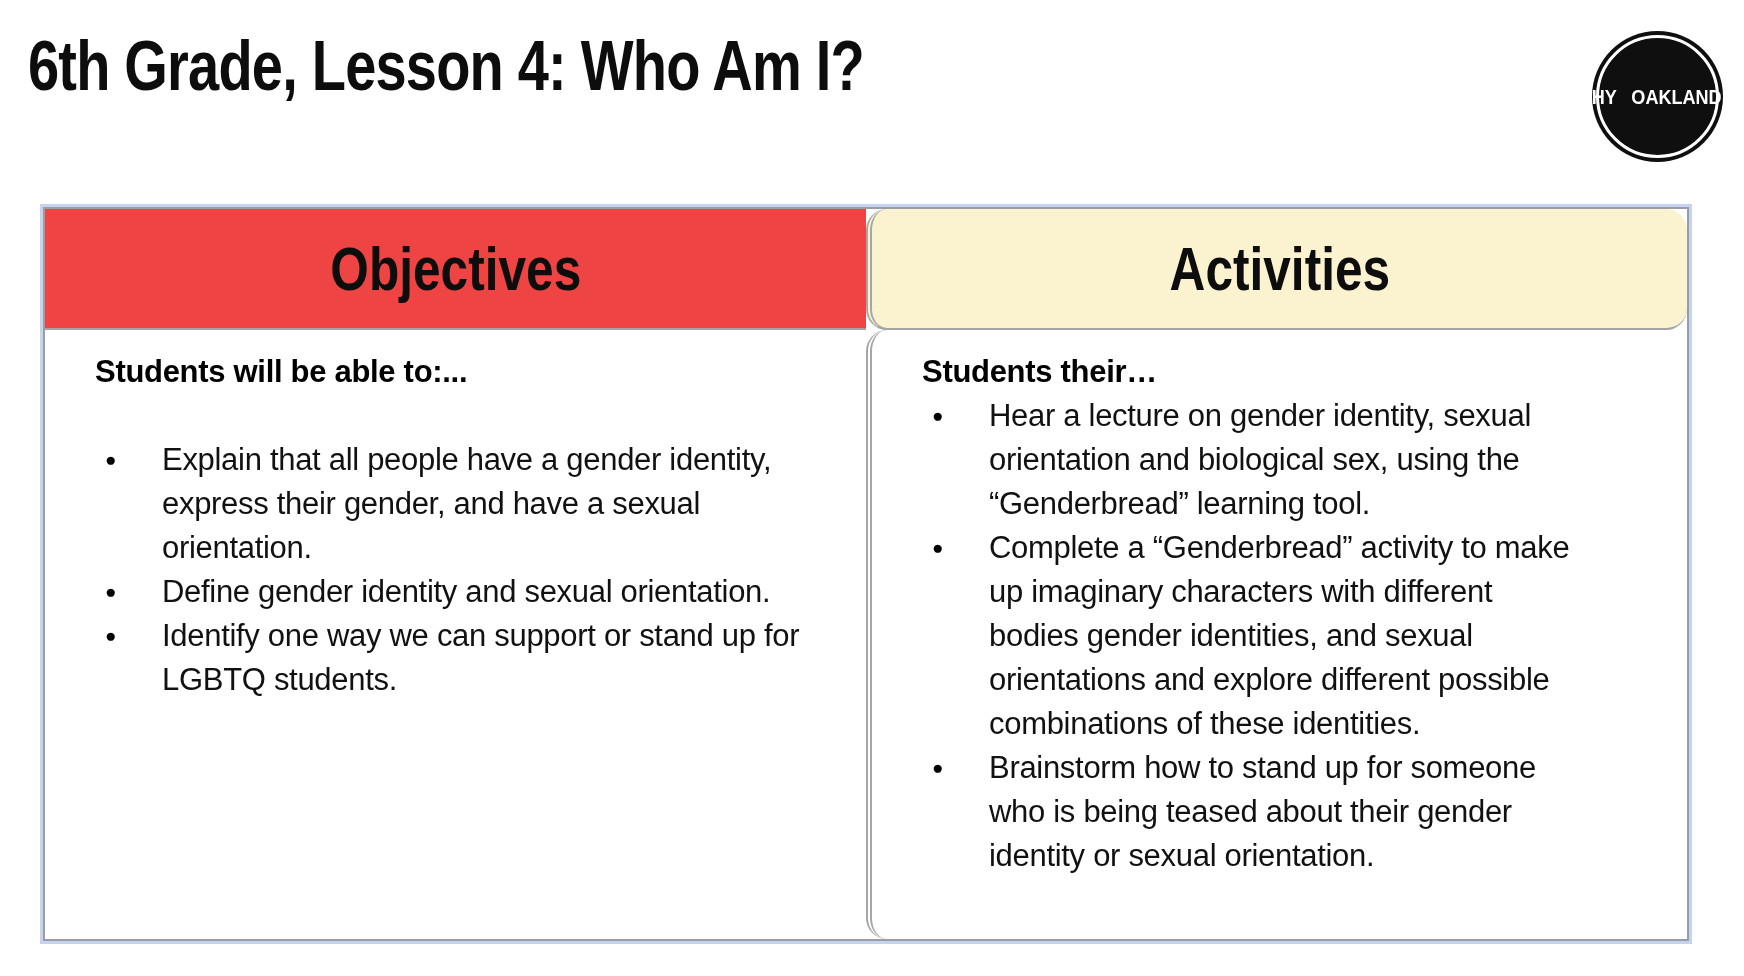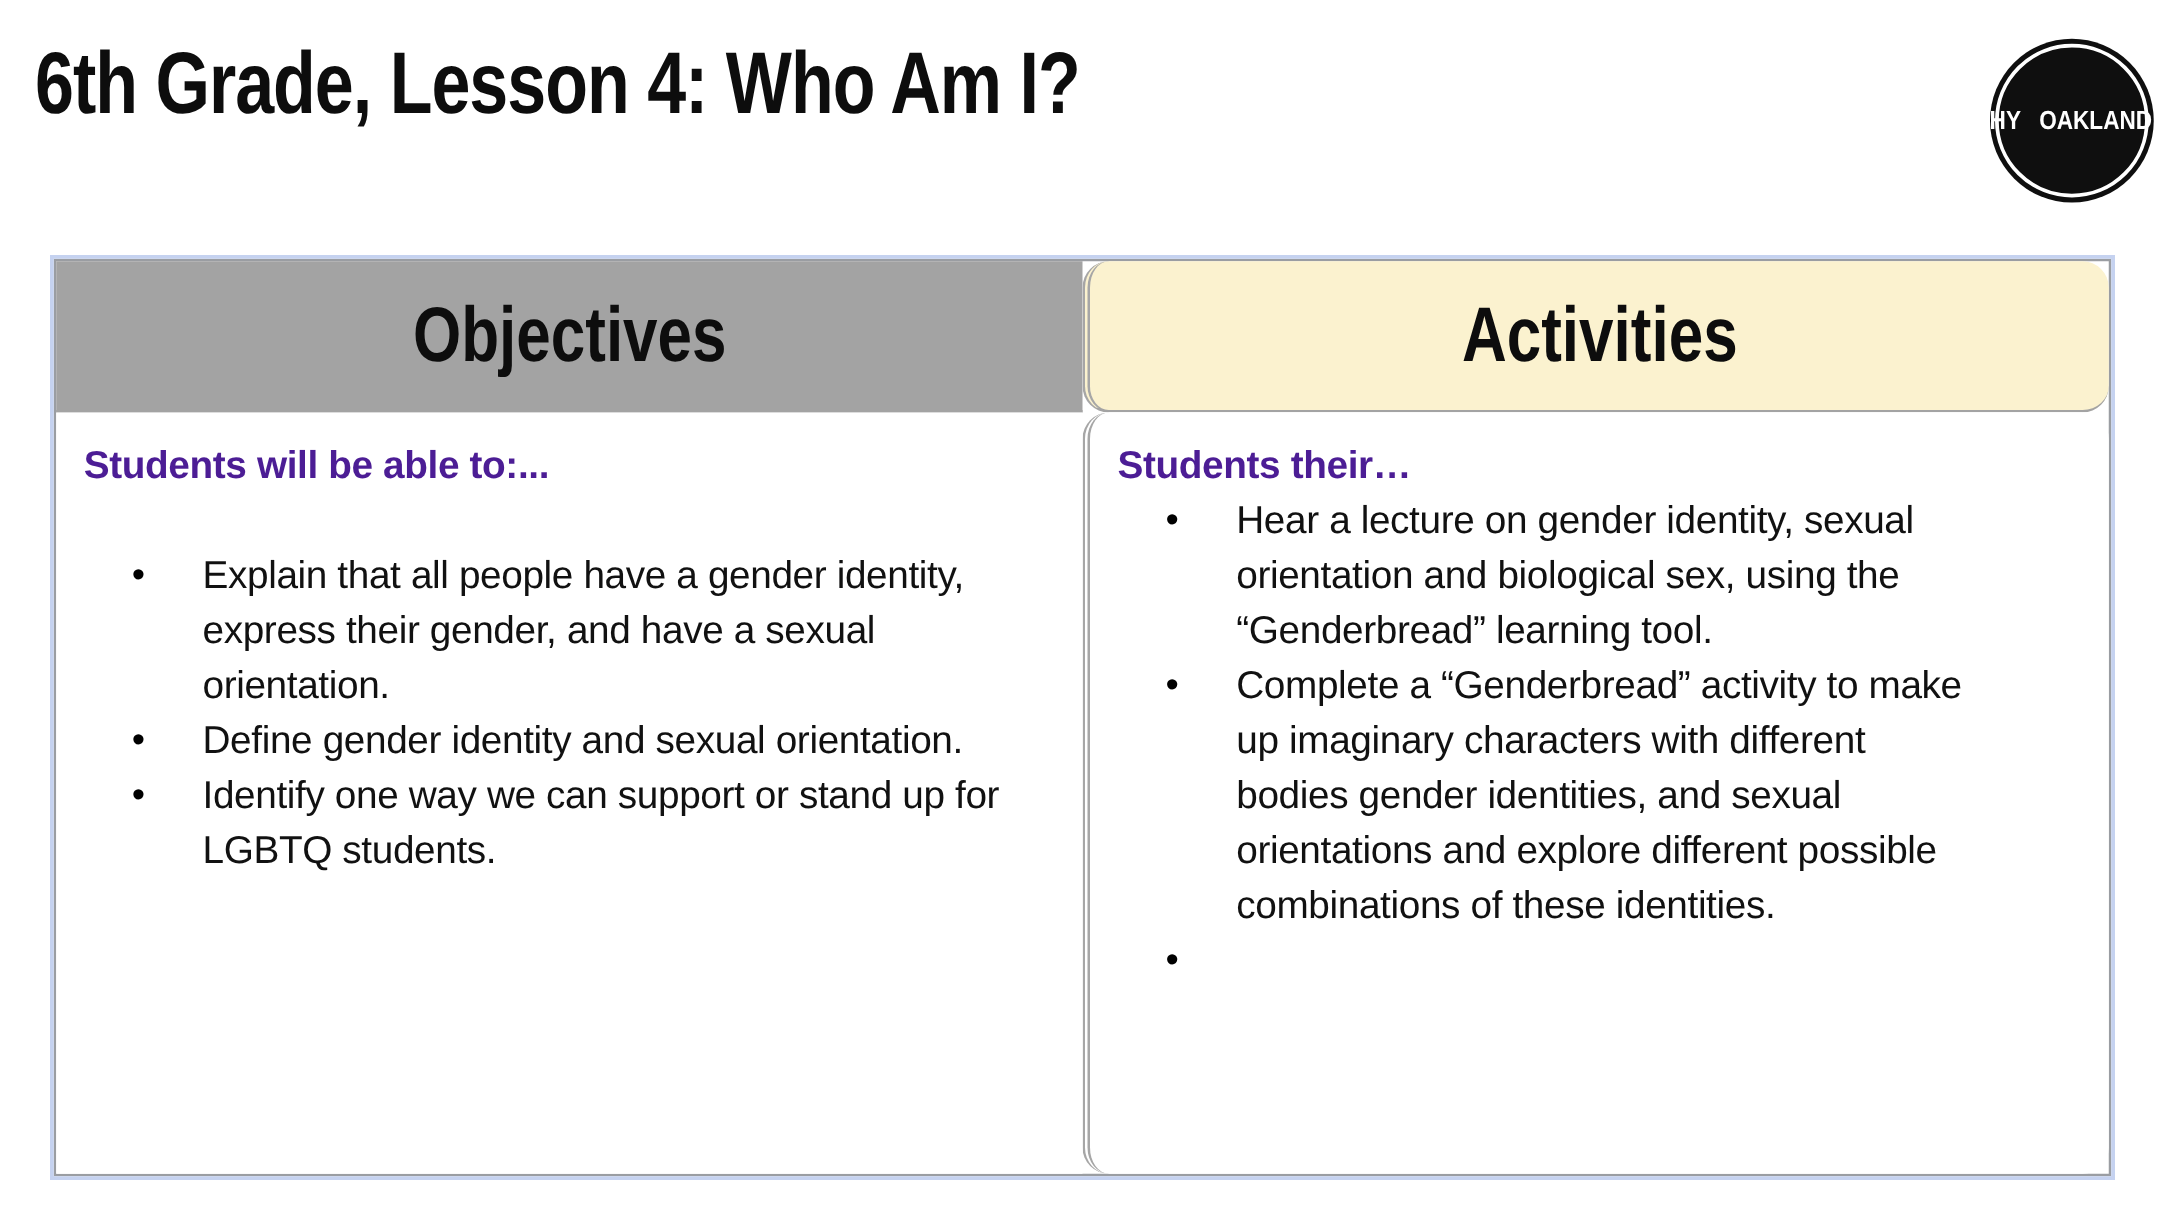--- a/index.html
+++ b/index.html
@@ -67,21 +67,21 @@
     grid-template-rows: 121px 1fr;
     background: #ffffff;
   }
   .cell { position: relative; }
   .header-cell {
     display: flex;
     align-items: center;
     justify-content: center;
     border-bottom: 2px solid #a3a3a3;
   }
-  .header-cell.objectives { background: #a3a3a3; text-align: right; }
+  .header-cell.objectives { background: #ef4444; text-align: right; }
   .header-cell.activities { background: #fbf2cf; }
   .header-label {
     font-size: 62px;
     font-weight: 700;
     color: #0d0d0d;
     transform: scaleX(0.80);
     transform-origin: center;
     white-space: nowrap;
   }
   .col-right { border-left: 6px double #a6a6a6; border-radius: 21px; }
@@ -90,21 +90,22 @@
     background: #ffffff;
     padding: 20px 20px 0 22px;
     font-size: 31px;
     line-height: 44px;
     letter-spacing: -0.3px;
   }
   .lead {
     font-weight: 700;
     font-size: 31px;
     line-height: 44px;
-    color: #4c1d95;
+    color: #000000;
+    margin-left: 28px;
   }
   ul.bullets { list-style: none; }
   ul.bullets.after-gap { margin-top: 44px; }
   ul.bullets li {
     display: flex;
     align-items: flex-start;
   }
   .marker {
     flex: 0 0 57px;
     margin-left: 38px;
@@ -164,18 +165,19 @@
         <li>
           <span class="marker">●</span>
           <span class="bullet-text">Hear a lecture on gender identity, sexual orientation and biological sex, using the “Genderbread” learning tool.</span>
         </li>
         <li>
           <span class="marker">●</span>
           <span class="bullet-text">Complete a  “Genderbread” activity to make up imaginary characters with different bodies gender identities, and sexual orientations and explore different possible combinations of these identities.</span>
         </li>
         <li>
           <span class="marker">●</span>
+          <span class="bullet-text">Brainstorm how to stand up for someone who is being teased about their gender identity or sexual orientation.</span>
         </li>
       </ul>
     </div>
 
   </div>
 </div>
 
 </body></html>

